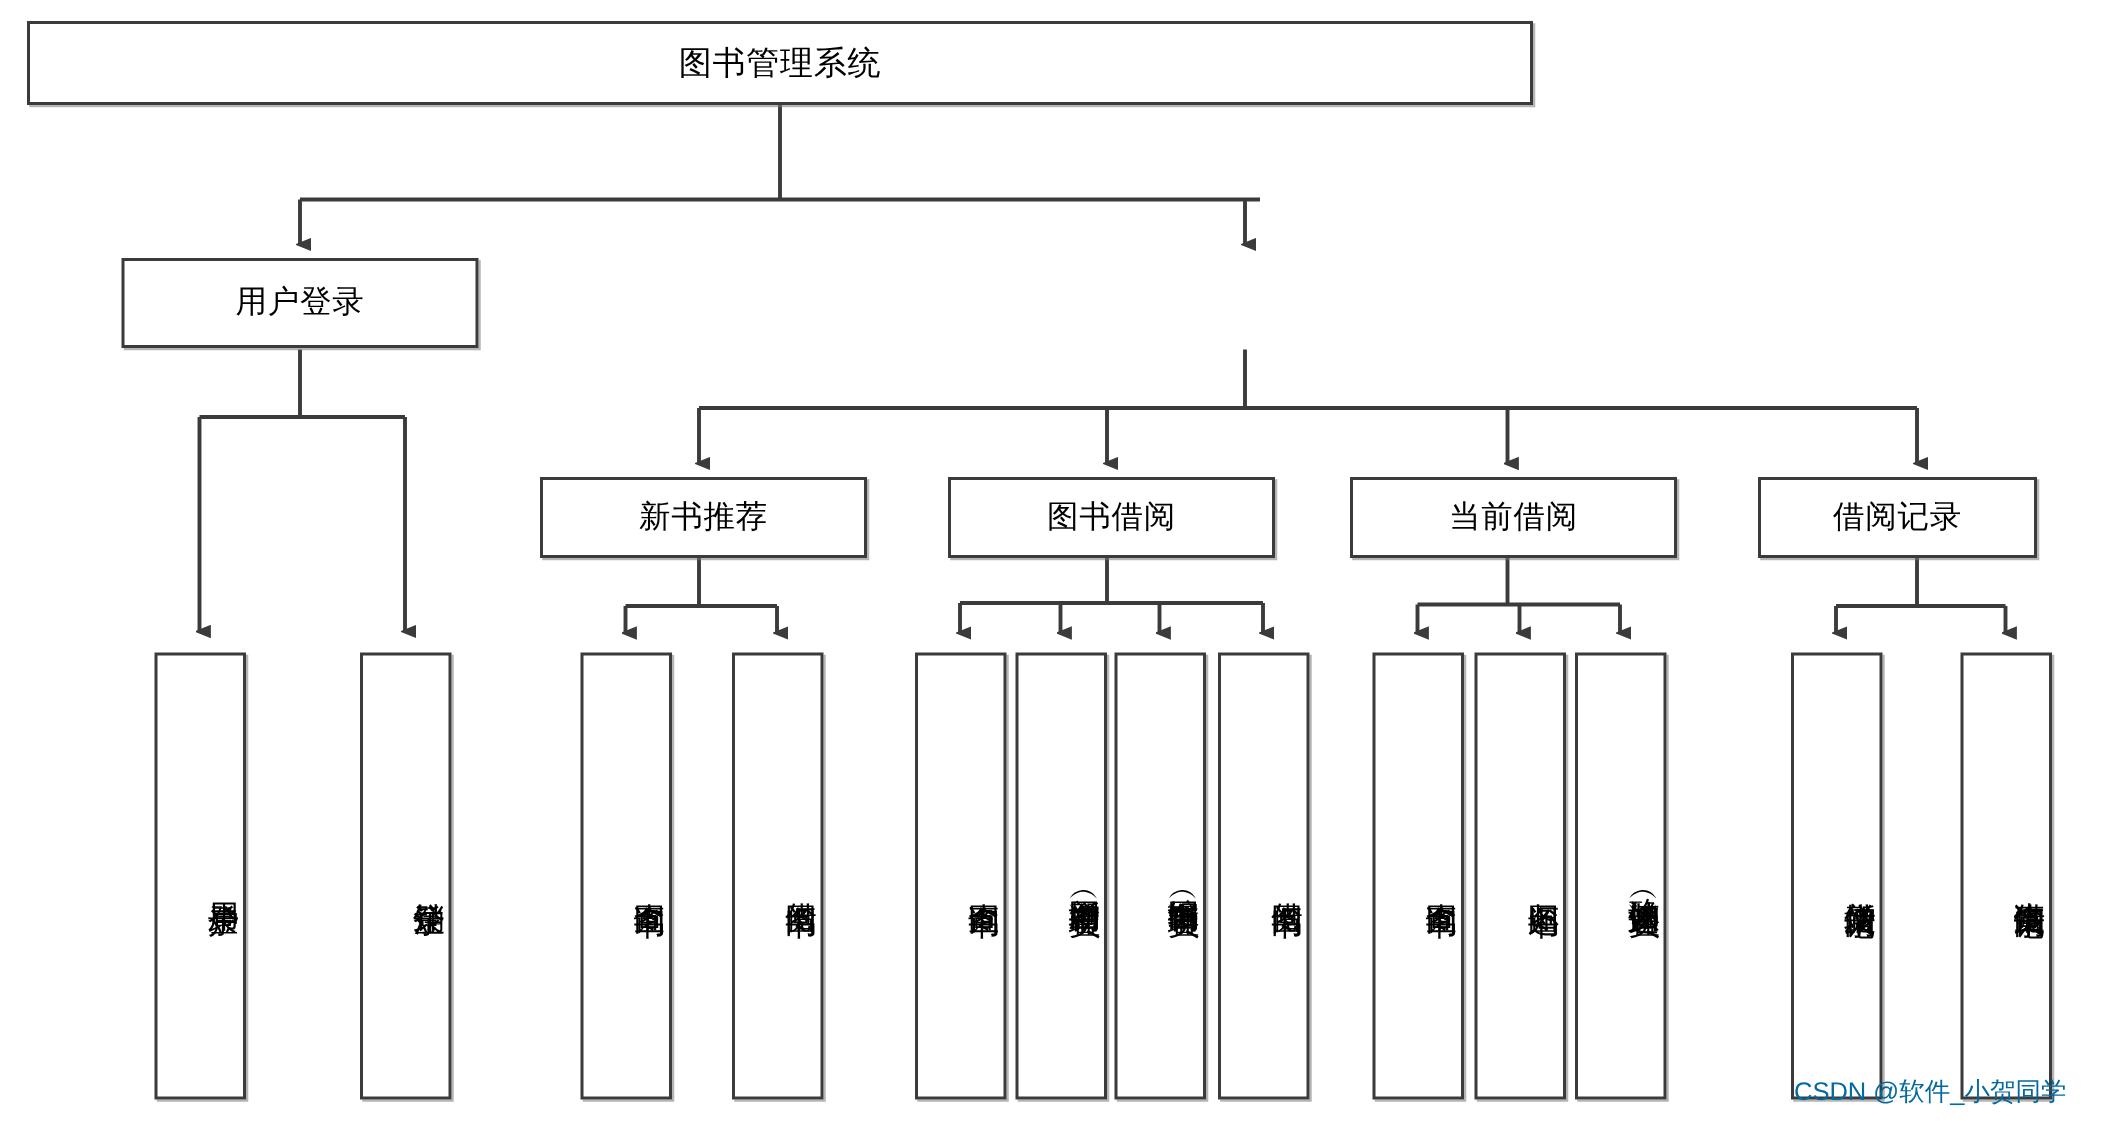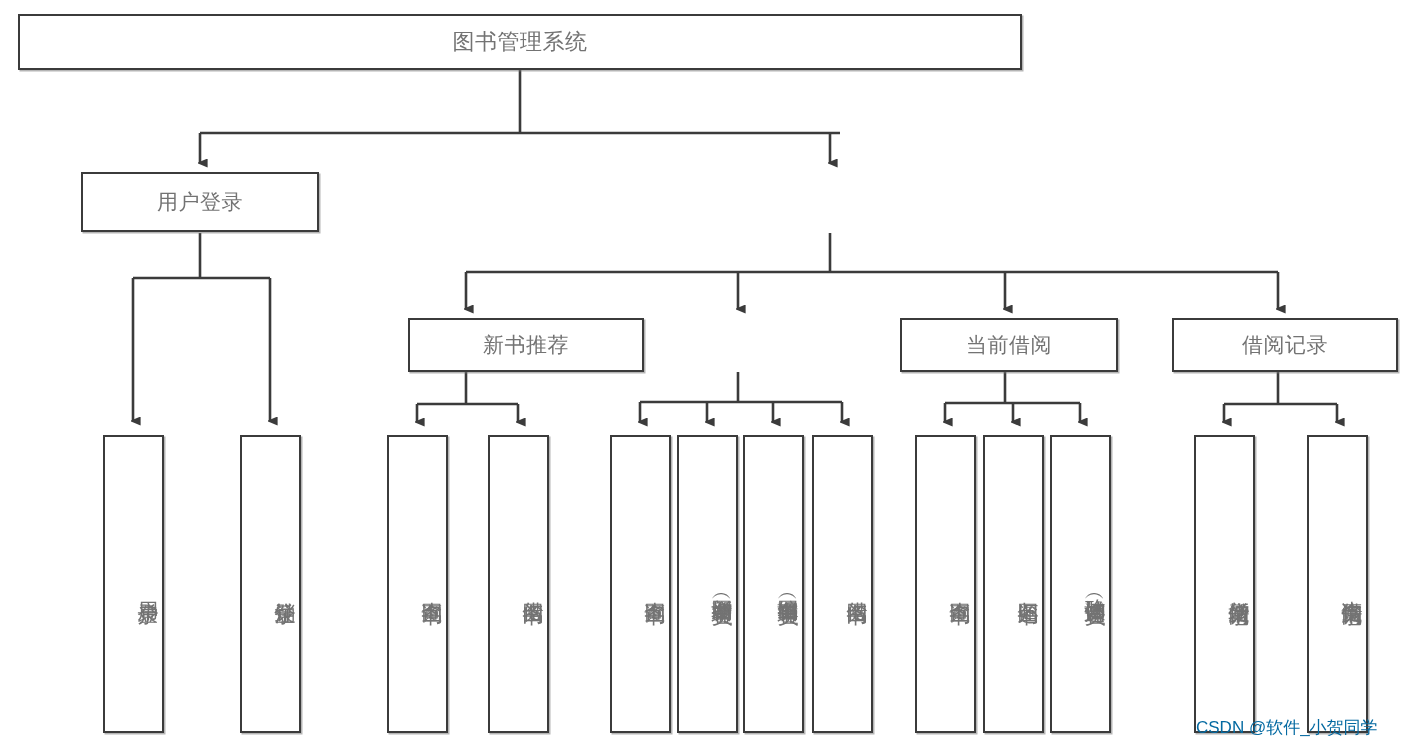--- a/index.html
+++ b/index.html
@@ -27,21 +27,21 @@
   }
   .node {
     position: absolute;
     box-sizing: border-box;
     background: #ffffff;
     border: 2px solid #3b3b3b;
     box-shadow: 1.5px 1.5px 0 0 rgba(120,120,120,0.55);
     display: flex;
     align-items: center;
     justify-content: center;
-    color: #737373;
+    color: #000000;
   }
   .node.horiz {
     font-size: 21px;
     letter-spacing: 0.5px;
     line-height: 1.2;
     text-align: center;
   }
   .node.vert {
     writing-mode: vertical-rl;
     text-orientation: upright;
@@ -119,23 +119,24 @@
       <path d="M1224,404 L1337,404"></path>
       <path d="M1224,404 L1224,422" marker-end="url(#arrow)"></path>
       <path d="M1337,404 L1337,422" marker-end="url(#arrow)"></path>
     </g>
   </svg>
 
   <div class="node horiz root" style="left:18px; top:14px; width:1004px; height:56px;">图书管理系统</div>
 
   <div class="node horiz" style="left:81px; top:172px; width:238px; height:60px;">用户登录</div>
 
-  <div class="node horiz" style="left:360px; top:318px; width:236px; height:54px;margin-left:48px;">新书推荐</div>
+  <div class="node horiz" style="left:360px; top:318px; width:218px; height:54px;">新书推荐</div>
+  <div class="node horiz" style="left:632px; top:318px; width:218px; height:54px;">图书借阅</div>
   <div class="node horiz" style="left:900px; top:318px; width:218px; height:54px;">当前借阅</div>
-  <div class="node horiz" style="left:1172px; top:318px; width:226px; height:54px;">借阅记录</div>
+  <div class="node horiz" style="left:1172px; top:318px; width:186px; height:54px;">借阅记录</div>
 
   <div class="node vert" style="left:103px; top:435px; width:61px; height:298px;">用户登录</div>
   <div class="node vert" style="left:240px; top:435px; width:61px; height:298px;">注销登录</div>
 
   <div class="node vert" style="left:387px; top:435px; width:61px; height:298px;">查询图书</div>
   <div class="node vert" style="left:488px; top:435px; width:61px; height:298px;">借阅图书</div>
 
   <div class="node vert" style="left:610px; top:435px; width:61px; height:298px;">查询图书</div>
   <div class="node vert topalign" style="left:677px; top:435px; width:61px; height:298px;">新增图书（管理员）</div>
   <div class="node vert topalign" style="left:743px; top:435px; width:61px; height:298px;">编辑图书（管理员）</div>

